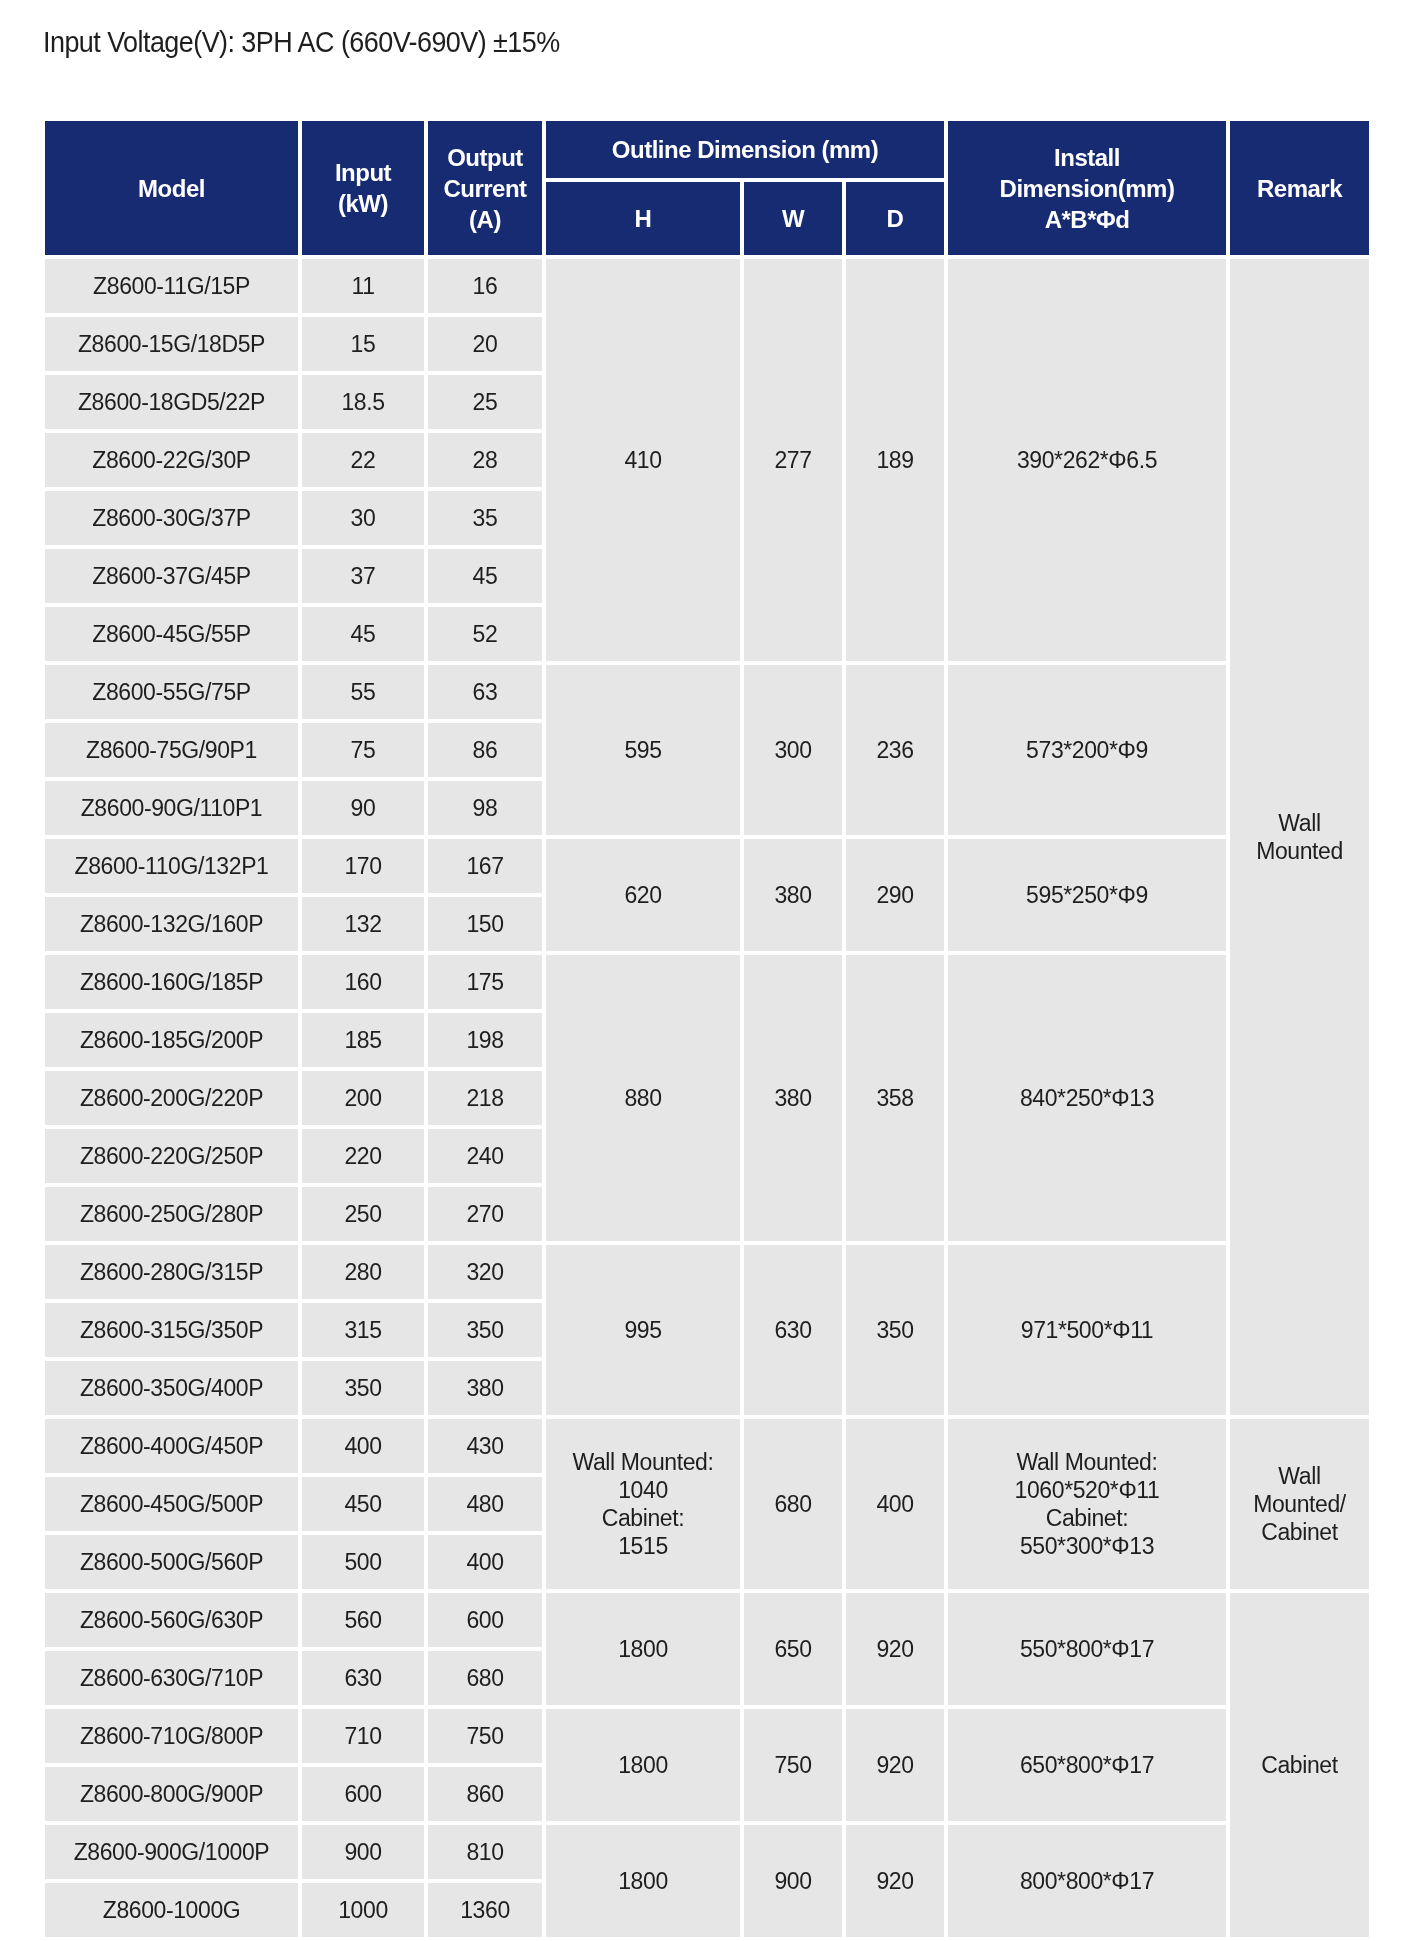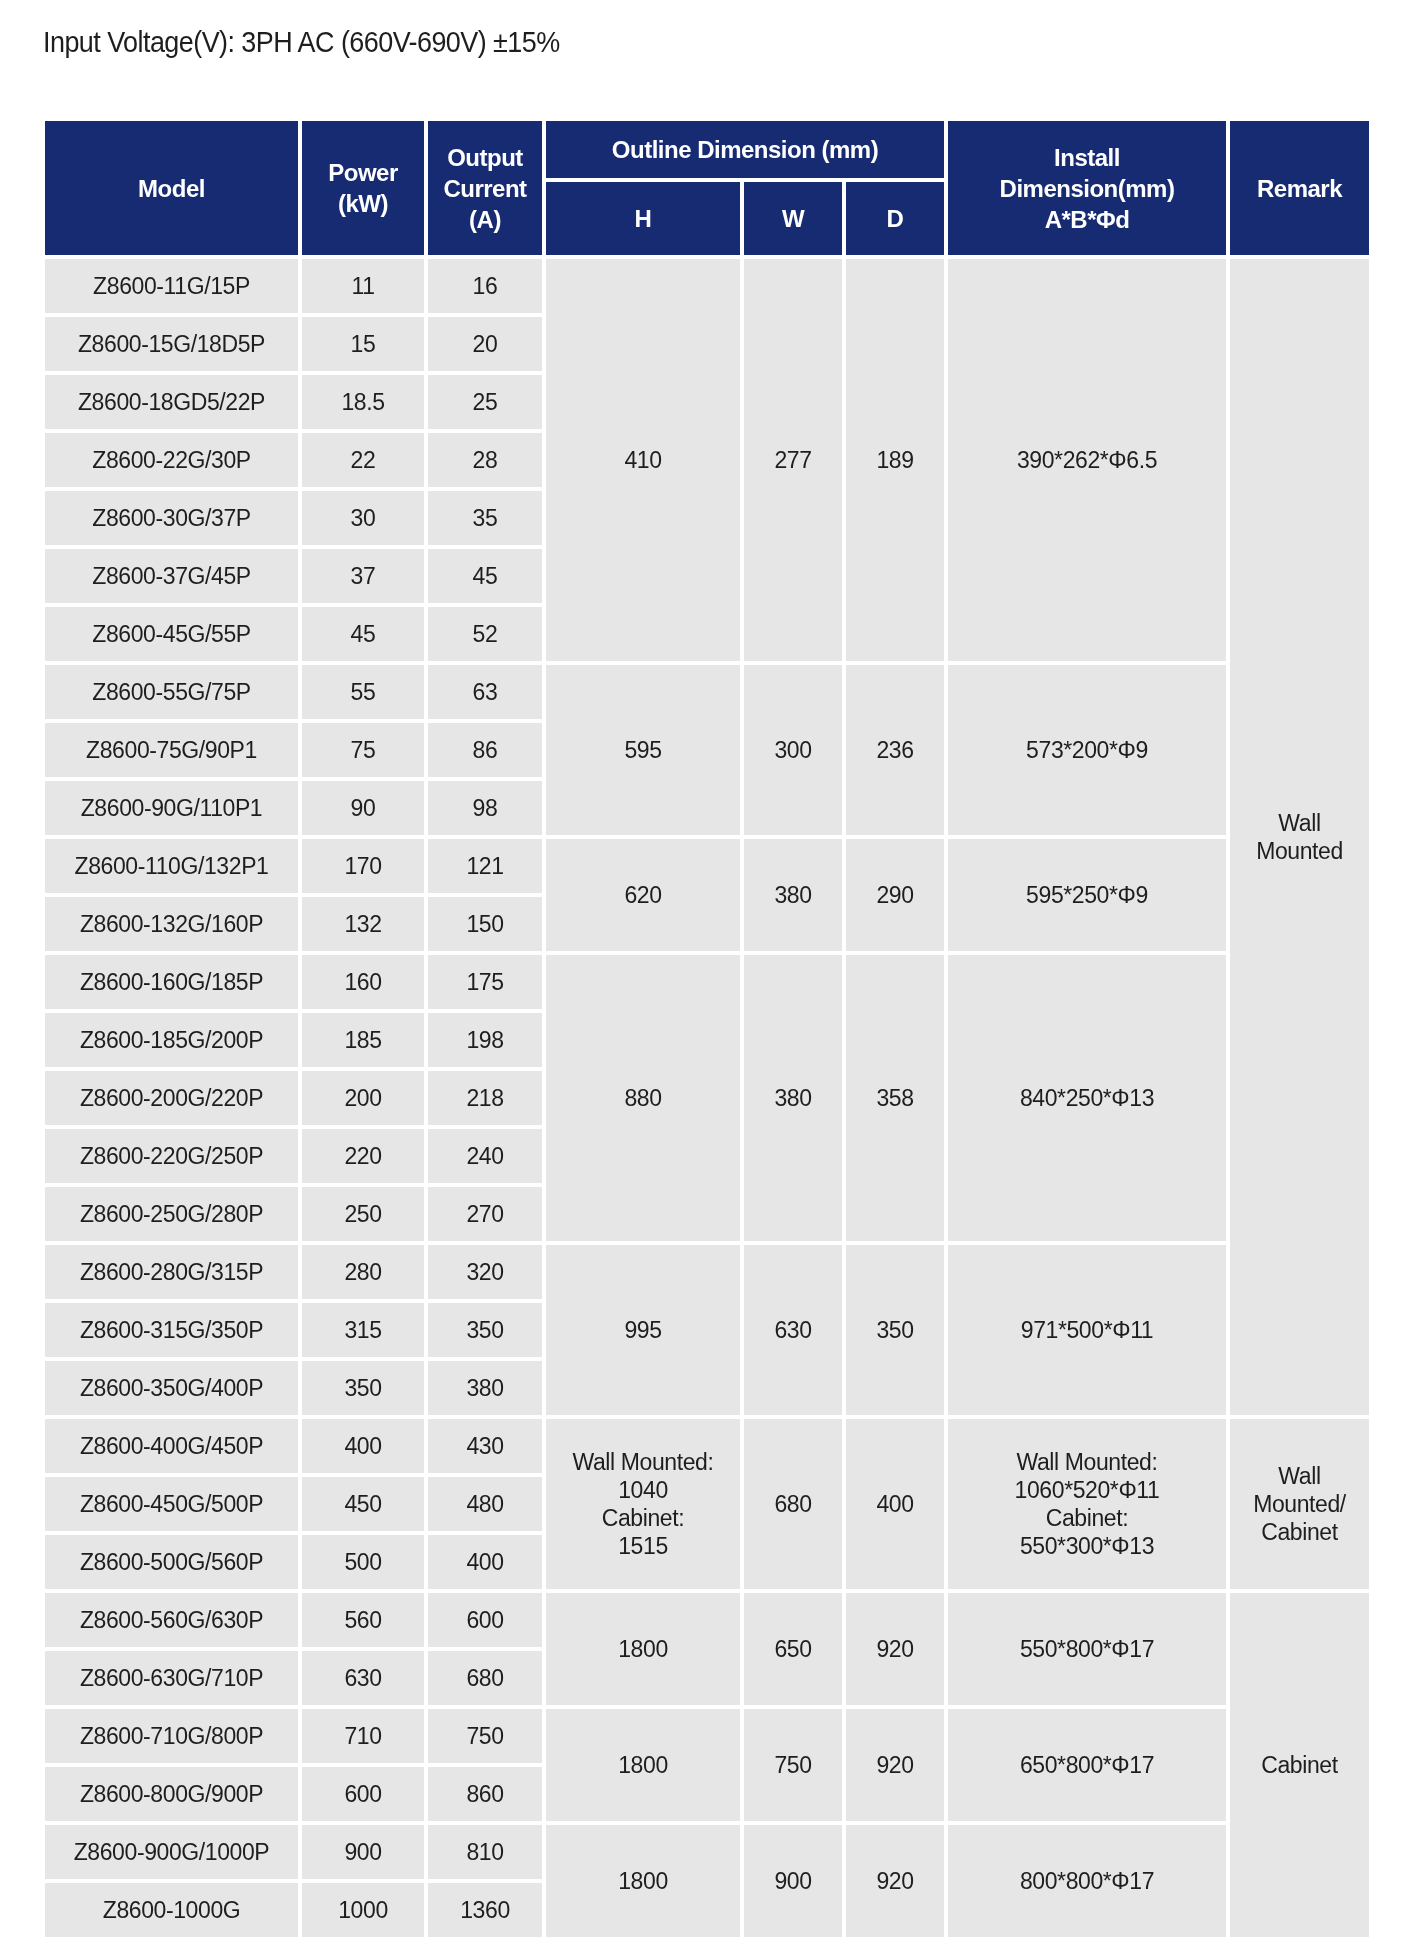--- a/index.html
+++ b/index.html
@@ -28,21 +28,21 @@
       <col style="width:114px">
     <col style="width:194px">
       <col style="width:98px">
       <col style="width:98px">
     <col style="width:278px">
       <col style="width:139px">
   </colgroup>
   <thead>
     <tr style="height:57px">
       <th rowspan="2" class="ml">Model</th>
-      <th rowspan="2" class="ml">Power
+      <th rowspan="2" class="ml">Input
 (kW)</th>
       <th rowspan="2" class="ml">Output
 Current
 (A)</th>
       <th colspan="3">Outline Dimension (mm)</th>
       <th rowspan="2" class="ml">Install
 Dimension(mm)
 A*B*Φd</th>
       <th rowspan="2">Remark</th>
     </tr>
@@ -109,21 +109,21 @@
         <td>86</td>
       </tr>
       <tr>
         <td>Z8600-90G/110P1</td>
         <td>90</td>
         <td>98</td>
       </tr>
       <tr>
         <td>Z8600-110G/132P1</td>
         <td>170</td>
-        <td>121</td>
+        <td>167</td>
         <td rowspan="2" class="ml">620</td>
         <td rowspan="2" class="ml">380</td>
         <td rowspan="2" class="ml">290</td>
         <td rowspan="2" class="ml">595*250*Φ9</td>
       </tr>
       <tr>
         <td>Z8600-132G/160P</td>
         <td>132</td>
         <td>150</td>
       </tr>

